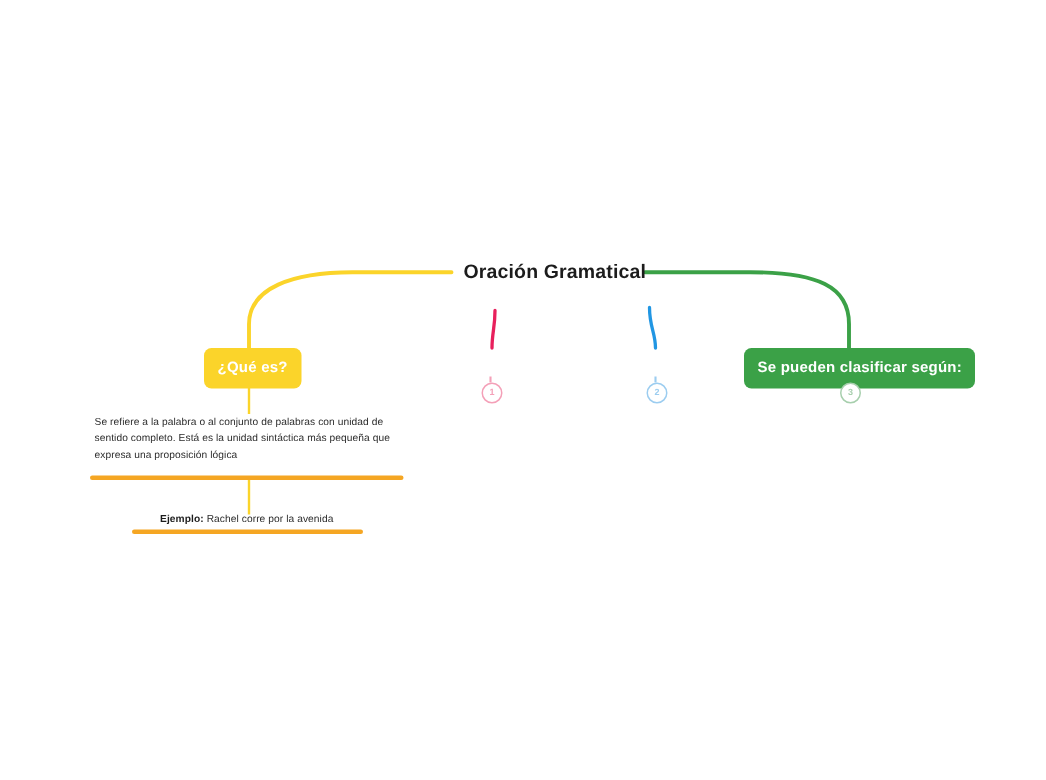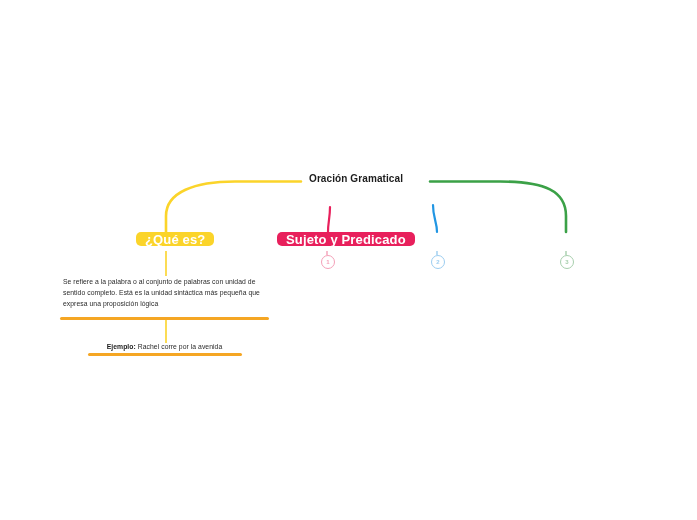--- a/index.html
+++ b/index.html
@@ -34,33 +34,33 @@
 
   .node {
     position: absolute;
     box-sizing: border-box;
     display: flex;
     align-items: center;
     justify-content: center;
     border-radius: 5px;
     color: #ffffff;
     font-weight: bold;
-    font-size: 13px;
+    font-size: 10px;
     letter-spacing: 0.15px;
     white-space: nowrap;
     line-height: 1;
     padding: 4px 9px;
-    height: 14px;
+    height: 27px;
   }
 
   #root-title {
     position: absolute;
     left: 309px;
     top: 174px;
-    font-size: 10px;
+    font-size: 13px;
     font-weight: bold;
     color: #1c1c1c;
     letter-spacing: 0.1px;
     white-space: nowrap;
     line-height: 1;
   }
 
   #node-que-es {
     left: 136px;
     top: 232px;
@@ -189,23 +189,23 @@
 
     <path d="M 327 251 L 327 255" fill="none" stroke="#F4A0B8" stroke-width="1.4"></path>
     <path d="M 437 251 L 437 255" fill="none" stroke="#9CCDF0" stroke-width="1.4"></path>
     <path d="M 566 251 L 566 255" fill="none" stroke="#A7CFAD" stroke-width="1.4"></path>
   </svg>
 
   <div id="root-title">Oración Gramatical</div>
 
   <div class="node" id="node-que-es">¿Qué es?</div>
 
-  <div class="node" id="node-sujeto">Sujeto y Predicado</div>
-
-
+
+
+  <div class="node" id="node-clasificar">Se pueden clasificar según:</div>
 
   <div class="badge" id="badge-sujeto">1</div>
 
   <div class="badge" id="badge-tipos">2</div>
 
   <div class="badge" id="badge-clasificar">3</div>
 
   <div id="desc-text">Se refiere a la palabra o al conjunto de palabras con unidad de sentido completo. Está es la unidad sintáctica más pequeña que expresa una proposición lógica</div>
 
   <div id="desc-bar"></div>

